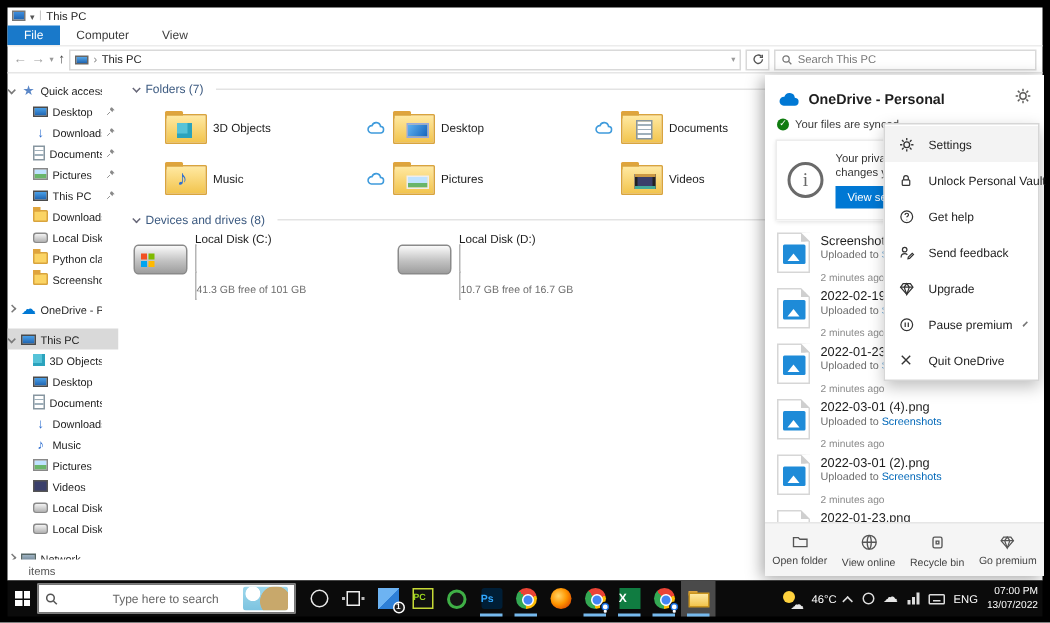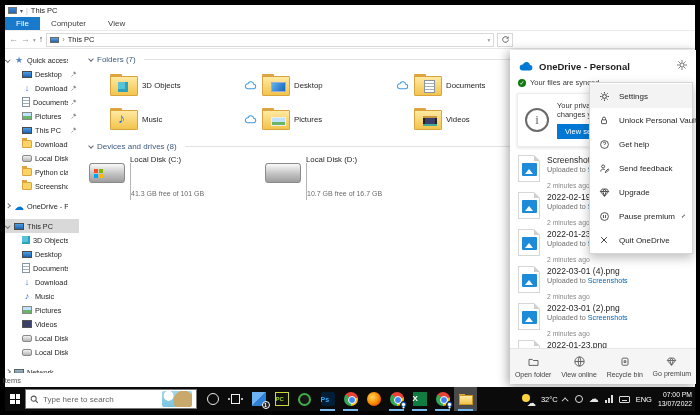--- a/index.html
+++ b/index.html
@@ -76,21 +76,21 @@
   .dtile{display:flex;gap:5px;align-items:flex-start;}
   .drive{position:relative;width:36px;height:20px;margin-top:8px;background:linear-gradient(#fafafa,#c2c2c2 55%,#9e9e9e);border:1px solid #8a8a8a;border-radius:3px/4px;flex:none;}
   .winlogo{position:absolute;left:4px;top:5px;width:9px;height:9px;display:grid;grid-template-columns:1fr 1fr;grid-template-rows:1fr 1fr;gap:1px;}
   .winlogo i{display:block;}
   .winlogo i:nth-child(1){background:#f25022;}.winlogo i:nth-child(2){background:#7fba00;}
   .winlogo i:nth-child(3){background:#00a4ef;}.winlogo i:nth-child(4){background:#ffb900;}
   .dinfo .dname{font-size:7.8px;}
   .bar{width:97px;height:8px;border:1px solid #b5b5b5;background:#fff;margin:1px 0;}
   .bar i{display:block;height:100%;background:#26a0da;}
   .dfree{font-size:7px;color:#6d6d6d;}
-  .statusbar{position:absolute;left:0;right:0;bottom:0;height:14px;font-size:7.5px;color:#555;display:flex;align-items:center;}
+  .statusbar{position:absolute;left:16px;right:0;bottom:0;height:14px;font-size:7.5px;color:#555;display:flex;align-items:center;}
   .statusbar span{margin-left:-2px;}
 
   
   .odpanel{position:absolute;left:505px;top:45px;width:186px;height:334px;background:#fff;box-shadow:-2px 2px 10px rgba(0,0,0,.35);z-index:50;}
   .odhead{display:flex;align-items:center;gap:5px;padding:7px 8px 3px 8px;}
   .odtitle{font-size:9.5px;font-weight:bold;color:#1d1d1d;}
   .odgear{margin-left:auto;color:#605e5c;}
   .odsync{display:flex;align-items:center;gap:4px;padding:0 8px 6px 8px;font-size:7.5px;color:#3a3a3a;}
   .gcheck{width:8px;height:8px;border-radius:50%;background:#107c10;color:#fff;font-size:6px;line-height:8px;text-align:center;flex:none;}
   .odcard{margin:0 7px;border:1px solid #ededed;box-shadow:0 1px 3px rgba(0,0,0,.12);padding:7px;display:flex;gap:8px;align-items:center;}
@@ -118,21 +118,21 @@
   .mitem.hover{background:#f3f3f3;}
   .mitem .mic{width:12px;flex:none;color:#333;display:flex;}
   .mitem .mcv{margin-left:auto;width:4px;height:4px;border-right:1px solid #777;border-bottom:1px solid #777;transform:rotate(45deg);}
 
   
   .taskbar{position:absolute;left:5px;right:5px;bottom:4px;height:24px;background:#0b0b0b;display:flex;align-items:center;z-index:70;color:#fff;}
   .startbtn{width:20px;height:24px;display:flex;align-items:center;justify-content:center;}
   .winflag{width:10px;height:10px;display:grid;grid-template-columns:1fr 1fr;grid-template-rows:1fr 1fr;gap:1px;}
   .winflag i{background:#fff;display:block;}
   .tbsearch{width:172px;height:20px;background:#fff;border:1px solid #777;display:flex;align-items:center;gap:4px;padding:0 4px;color:#444;}
-  .tbsearch input{border:none;outline:none;flex:1;font-size:8px;min-width:0;color:#333;}
+  .tbsearch input{border:none;outline:none;flex:1;font-size:8px;min-width:0;color:#333;margin-left:32px;}
   .tbsearch input::placeholder{color:#666;}
   .wgfx{width:30px;height:16px;flex:none;border-radius:2px;background:
     radial-gradient(circle at 22% 30%,#fff 0 18%,transparent 20%),
     radial-gradient(circle at 72% 62%,#c8a86b 0 42%,transparent 44%),
     linear-gradient(#9fd8ec,#7cc3e0);}
   .tbapps{display:flex;margin-left:4px;}
   .tbapp{width:23px;height:24px;display:flex;align-items:center;justify-content:center;position:relative;}
   .tbapp.active{background:#4a4a4a;}
   .openline{position:absolute;left:4px;right:4px;bottom:0;height:2px;background:#76b9ed;}
   .ic{position:relative;width:14px;height:14px;display:flex;align-items:center;justify-content:center;}
@@ -203,20 +203,27 @@
       <span style="color:#888;">›</span>
       <span>This PC</span>
       <span class="spacer"></span>
       <span class="tinycar">▾</span>
     </div>
     <div class="refbtn">
       <svg class="sico" width="9" height="9" viewBox="0 0 16 16" fill="none" stroke="currentColor" stroke-width="1.6">
           <path d="M13 8a5 5 0 1 1-1.5-3.6M12.8 2.8v3h-3"></path>
         </svg>
     </div>
+    <div class="searchbox">
+      <svg class="sico" width="8" height="8" viewBox="0 0 16 16" fill="none" stroke="#777" stroke-width="1.8">
+          <circle cx="6.5" cy="6.5" r="4.5"></circle>
+          <path d="M10 10l4 4"></path>
+        </svg>
+      <input placeholder="Search This PC" style="">
+    </div>
   </div>
 
   <div class="main">
     <div class="sidebar">
 
     <div class="sbitem">
           <span class="chev expanded"></span>
           <span class="si si-star"></span>
           <span class="lab">Quick access</span>
           <span class="pin" style="visibility: hidden;">
@@ -896,21 +903,21 @@
         <span class="ic ic-explorer">
           <i class="glyph"></i>
           <span class="minifolder"></span>
 
         </span>
         <span class="openline"></span>
       </div>
     </div>
   <div class="tray">
     <span class="wsun"></span>
-    <span>32°C</span>
+    <span>46°C</span>
     <span class="chevup"></span>
     <span class="tico tico-circle"></span>
     <span class="tico tico-cloud">☁</span>
     <span class="tico tico-net">
         <i></i>
         <i></i>
         <i></i>
       </span>
     <span class="tico tico-kbd"></span>
     <span>ENG</span>

